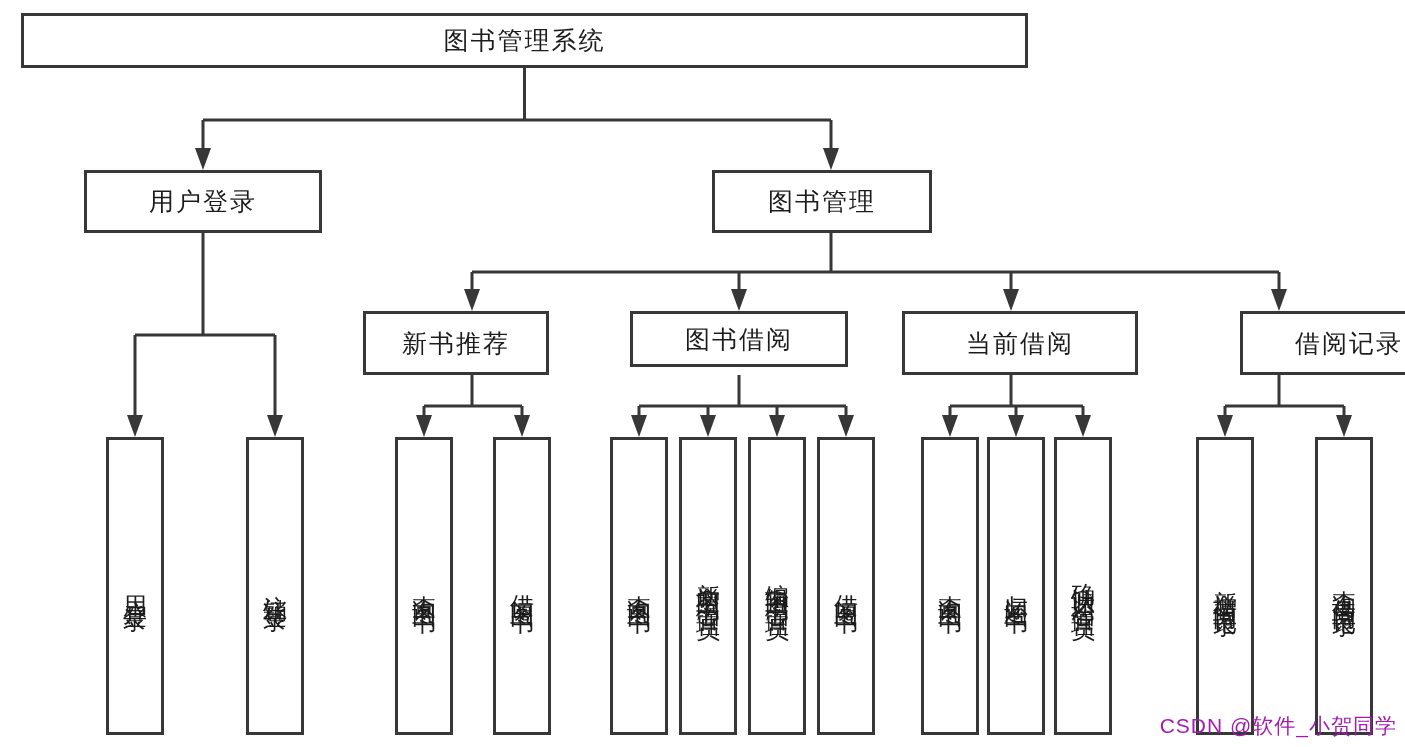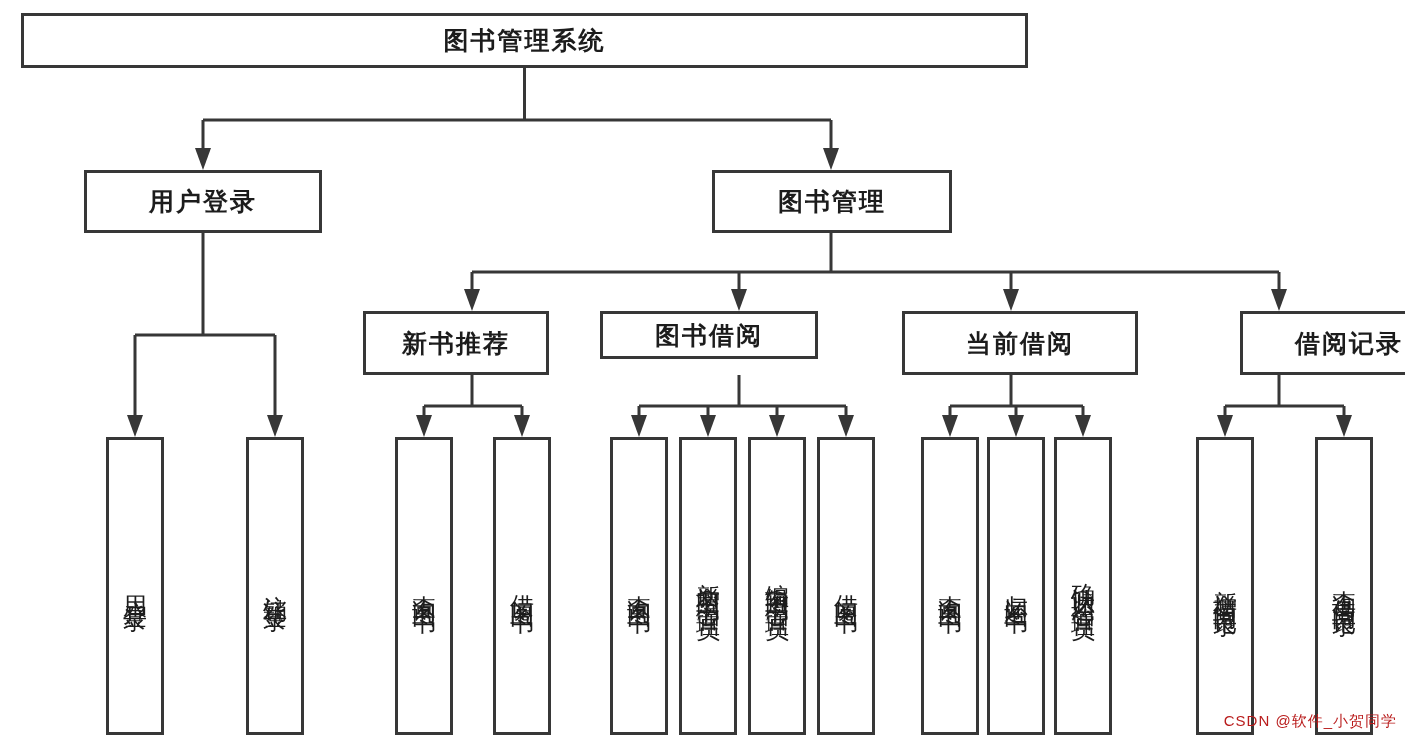--- a/index.html
+++ b/index.html
@@ -24,36 +24,35 @@
     border: 3px solid #373737;
     display: flex;
     align-items: center;
     justify-content: center;
     color: #1c1c1c;
   }
   .node.h .lbl {
     font-size: 25px;
     letter-spacing: 2px;
     white-space: nowrap;
-    font-weight: bold;
   }
   .node.leaf .lbl {
     writing-mode: vertical-rl;
     text-orientation: mixed;
     font-size: 24px;
     letter-spacing: 5px;
     line-height: 1;
   }
   .watermark {
     position: absolute;
     top: 712px;
     right: 8px;
-    font-size: 15px;
+    font-size: 21px;
     letter-spacing: 1px;
-    color: #b91c1c;
+    color: #a21caf;
     z-index: 10;
     white-space: nowrap;
   }
 </style>
 </head>
 <body>
 
 <div class="stage">
 
   <svg class="connectors" viewBox="0 0 1405 747" xmlns="http://www.w3.org/2000/svg" fill="none" stroke="#373737" stroke-width="3">
@@ -106,28 +105,28 @@
     </g>
   </svg>
 
   <div class="node h" style="left:21px;top:13px;width:1007px;height:55px">
     <span class="lbl">图书管理系统</span>
   </div>
 
   <div class="node h" style="left:84px;top:170px;width:238px;height:63px">
     <span class="lbl">用户登录</span>
   </div>
-  <div class="node h" style="left:712px;top:170px;width:240px;height:63px">
+  <div class="node h" style="left:712px;top:170px;width:220px;height:63px">
     <span class="lbl">图书管理</span>
   </div>
 
   <div class="node h" style="left:363px;top:311px;width:186px;height:64px">
     <span class="lbl">新书推荐</span>
   </div>
-  <div class="node h" style="left:600px;top:311px;width:218px;height:48px">
+  <div class="node h" style="left:630px;top:311px;width:218px;height:56px">
     <span class="lbl">图书借阅</span>
   </div>
   <div class="node h" style="left:902px;top:311px;width:236px;height:64px">
     <span class="lbl">当前借阅</span>
   </div>
   <div class="node h" style="left:1240px;top:311px;width:218px;height:64px">
     <span class="lbl">借阅记录</span>
   </div>
 
   <div class="node leaf" style="left:106px;top:437px;width:58px;height:298px">

